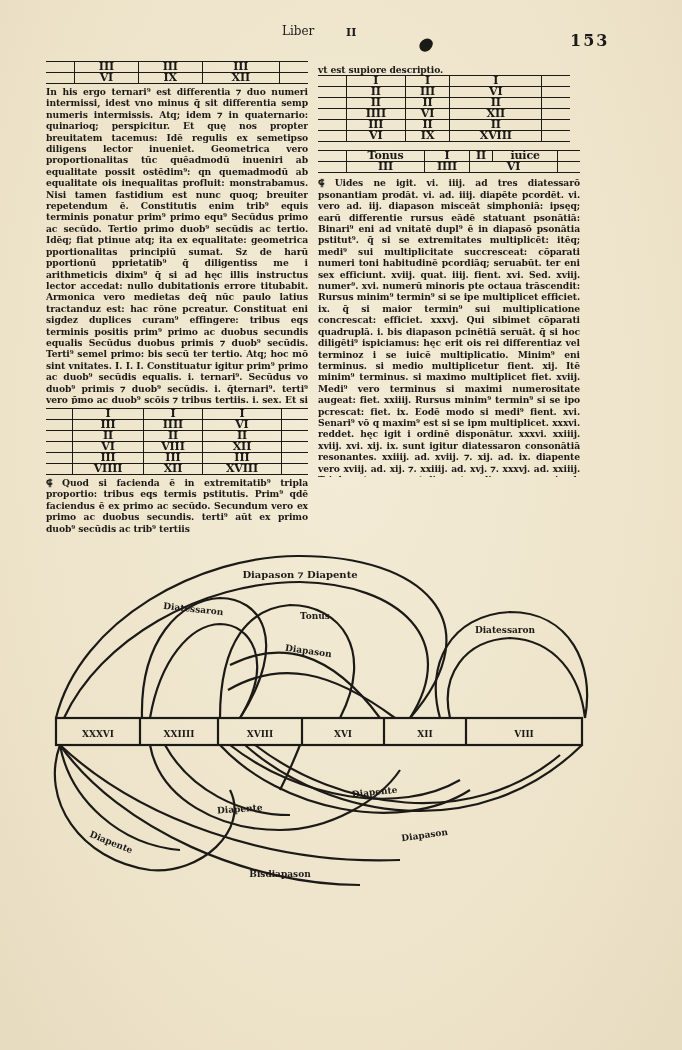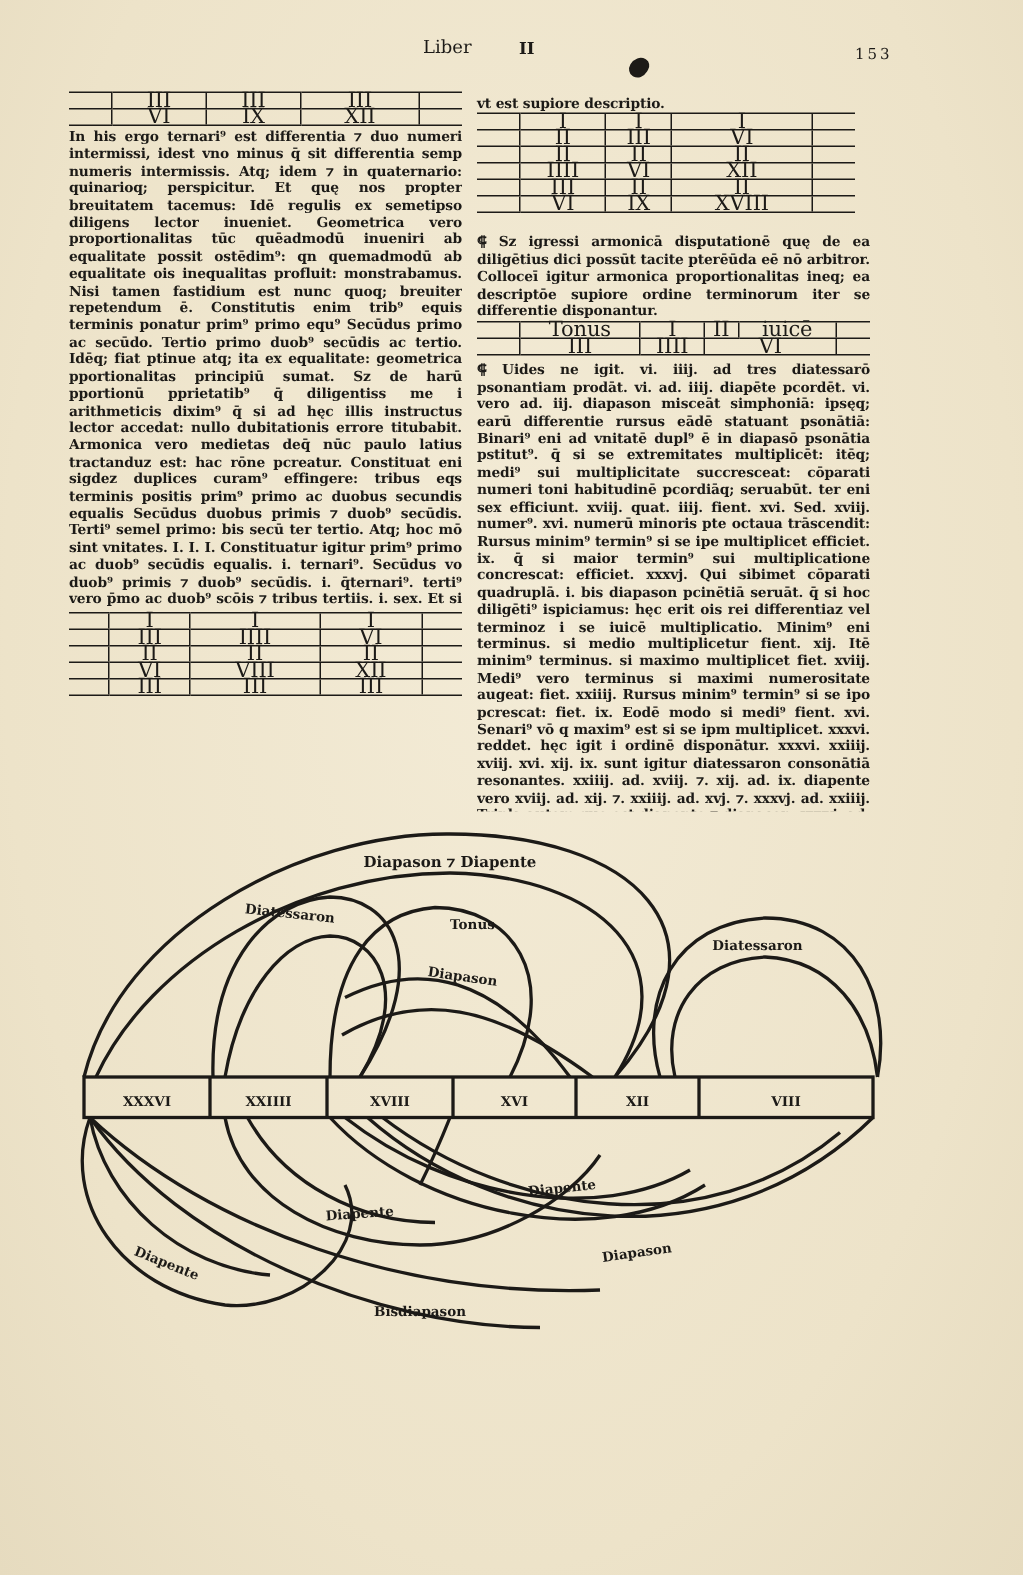--- a/index.html
+++ b/index.html
@@ -2,36 +2,36 @@
 <html><head>
 <meta charset="utf-8">
 <style>
   html,body{margin:0;padding:0;}
   body{width:682px;height:1050px;background:#efe6cf;position:relative;overflow:hidden;
        font-family:"DejaVu Serif",serif;color:#1c1a17;}
   .page{position:absolute;inset:0;background:radial-gradient(ellipse at 50% 40%,#f3ebd6 0%,#ede3c9 70%,#e6dbbf 100%);}
   .hdr{position:absolute;font-size:12px;}
   .col{position:absolute;font-size:9.2px;line-height:11.4px;letter-spacing:-0.1px;text-align:justify;font-weight:bold;}
   .col p{margin:0;}
-  table.rt{border-collapse:collapse;font-size:14px;font-weight:normal;}
+  table.rt{border-collapse:collapse;font-size:11px;font-weight:bold;}
   table.rt td{border-top:1.6px solid #1c1a17;border-bottom:1.6px solid #1c1a17;
       border-left:1.4px solid #1c1a17;height:10px;padding:0;text-align:center;line-height:10px;}
   table.rt td.edge{border-left:none;}
   .cap{font-size:9.2px;font-weight:bold;}
   svg text{font-family:"DejaVu Serif",serif;font-weight:bold;}
 </style>
 </head>
 <body>
 
 <div class="page"></div>
 
 <div class="hdr" style="left:282px;top:24px;">Liber</div>
 <div class="hdr" style="left:346px;top:26px;font-size:11px;font-weight:bold;">II</div>
 <div style="position:absolute;left:420px;top:38px;width:12px;height:14px;background:#1c1a17;border-radius:60% 40% 55% 45%;transform:rotate(30deg);"></div>
-<div class="hdr" style="left:570px;top:31px;font-size:10px;font-weight:normal;letter-spacing:2px;">153</div>
+<div class="hdr" style="left:570px;top:31px;font-size:16px;font-weight:bold;letter-spacing:2px;">153</div>
 
 <div class="col" style="left:46px;top:61px;width:262px;">
   <table class="rt" style="width:262px;margin-bottom:2px;">
     <tbody>
         <tr>
           <td class="edge" style="width:28px"></td>
           <td>III</td>
           <td>III</td>
           <td>III</td>
           <td style="width:28px"></td>
@@ -76,22 +76,30 @@
           <td>XII</td>
           <td></td>
         </tr>
     <tr>
           <td class="edge"></td>
           <td>III</td>
           <td>III</td>
           <td>III</td>
           <td></td>
         </tr>
-  </tbody>
-    </table>
+    <tr>
+          <td class="edge"></td>
+          <td>VIIII</td>
+          <td>XII</td>
+          <td>XVIII</td>
+          <td></td>
+        </tr>
+  </tbody>
+    </table>
+  <p>⸿ Quod si facienda ē in extremitatib⁹ tripla proportio: tribus eqs termis pstitutis. Prim⁹ qdē faciendus ē ex primo ac secūdo. Secundum vero ex primo ac duobus secundis. terti⁹ aūt ex primo duob⁹ secūdis ac trib⁹ tertiis</p>
 </div>
 
 <div class="col" style="left:318px;top:64px;width:262px;">
   <div class="cap">vt est supiore descriptio.</div>
   <table class="rt" style="width:252px;margin-bottom:8px;">
     <tbody>
         <tr>
           <td class="edge" style="width:28px"></td>
           <td>I</td>
           <td>I</td>
@@ -128,21 +136,20 @@
         </tr>
     <tr>
           <td class="edge"></td>
           <td>VI</td>
           <td>IX</td>
           <td>XVIII</td>
           <td></td>
         </tr>
   </tbody>
     </table>
-  <p style="margin-top:14px;">⸿ Sz igressi armonicā disputationē quę de ea diligētius dici possūt tacite pterēūda eē nō arbitror. Colloceī igitur armonica proportionalitas ineq; ea descriptōe supiore ordine terminorum iter se differentie disponantur.</p>
   <table class="rt" style="width:262px;margin:1px 0 4px;">
     <tbody>
         <tr>
           <td class="edge" style="width:28px"></td>
           <td>Tonus</td>
           <td>I</td>
           <td>II</td>
           <td>iuicē</td>
           <td style="width:22px"></td>
         </tr>

